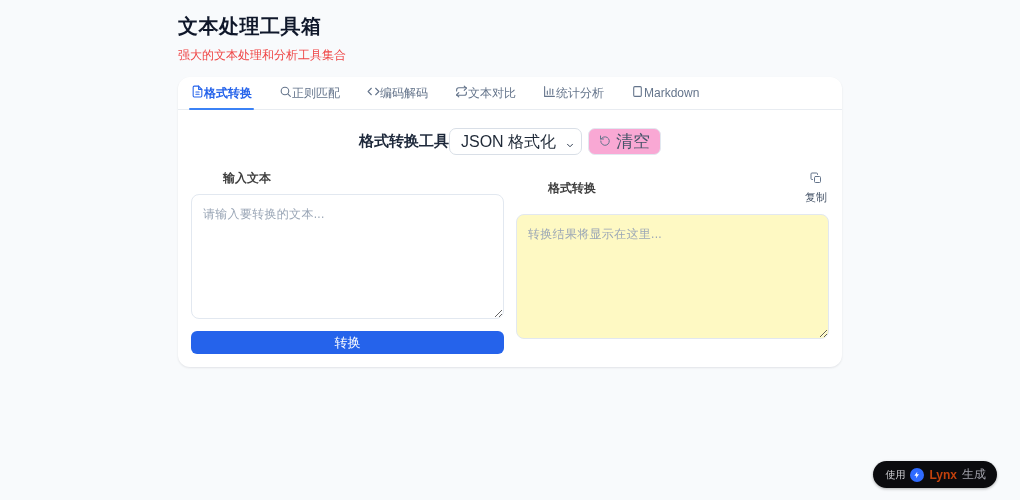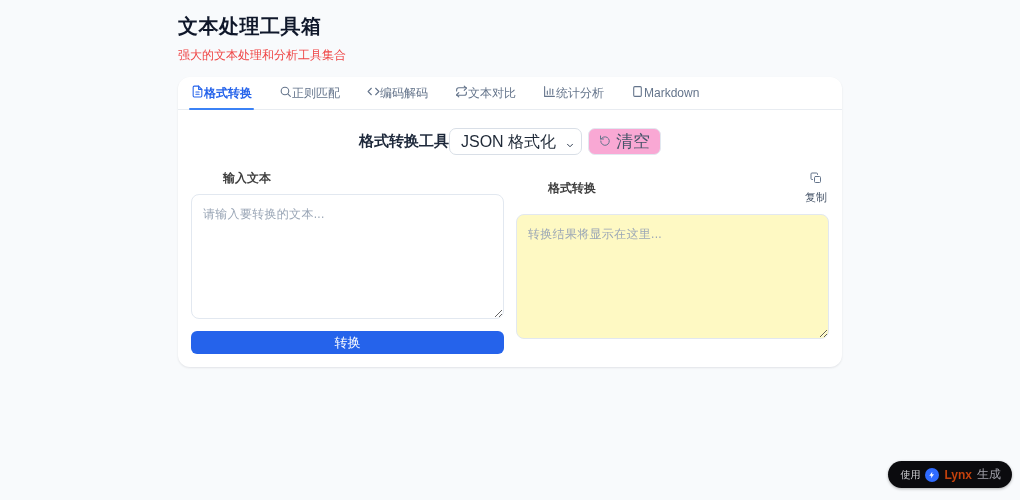--- a/index.html
+++ b/index.html
@@ -151,21 +151,21 @@
     font-size: 13px;
     border: none;
     border-radius: 6px;
     font-family: inherit;
     cursor: pointer;
   }
 
   
   .lynx-badge {
     position: absolute;
-    right: 8px;
+    right: 23px;
     bottom: 12px;
     background: #0b0b0e;
     border-radius: 999px;
     display: flex;
     align-items: center;
     gap: 5px;
     padding: 5px 11px 5px 12px;
     box-shadow: 0 1px 3px rgba(0,0,0,.3);
   }
   .lynx-badge .pre { font-size: 10px; color: #d4d4d8; }

